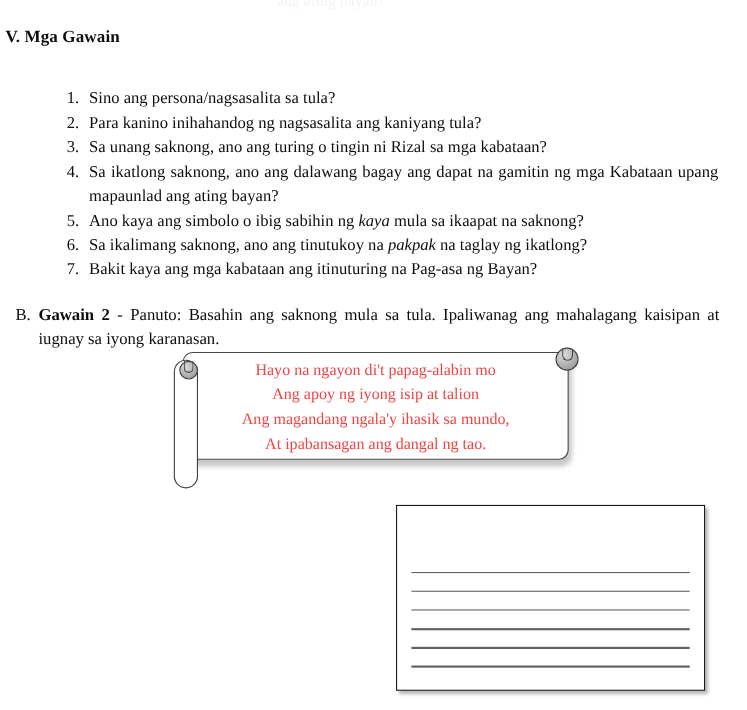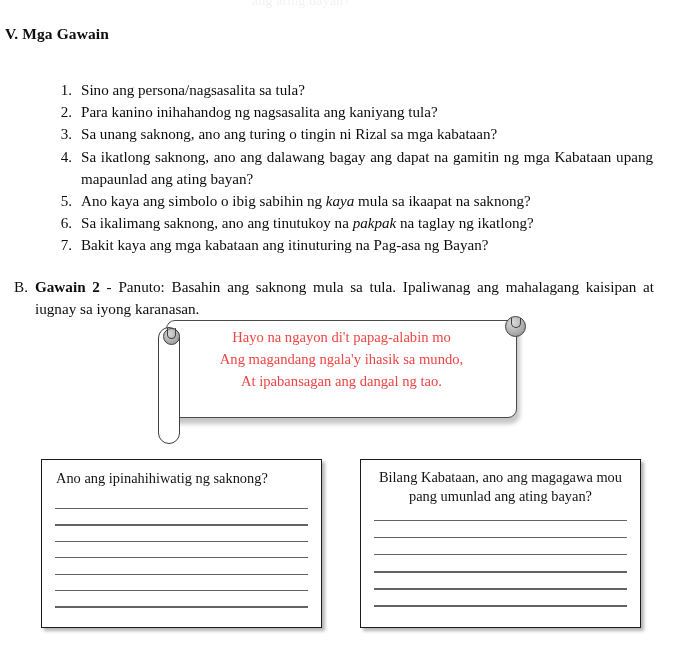--- a/index.html
+++ b/index.html
@@ -308,48 +308,36 @@
   <div class="gawain2">
     <span class="g2-letter">B.</span>
     <span class="g2-body"><b>Gawain 2</b> <span>-</span> <span>Panuto: Basahin ang saknong mula sa tula. Ipaliwanag ang mahalagang kaisipan at iugnay sa iyong karanasan.</span></span>
   </div>
 
   <div class="scroll-wrap">
     <div class="scroll-shadow"></div>
     <div class="scroll-body"></div>
     <div class="scroll-text">
       <div>Hayo na ngayon di't papag-alabin mo</div>
+      <div>Ang apoy ng iyong isip at talion</div>
       <div>Ang magandang ngala'y ihasik sa mundo,</div>
       <div>At ipabansagan ang dangal ng tao.</div>
     </div>
     <div class="curl-left"></div>
     <div class="curl-left-cap"></div>
     <div class="curl-left-notch"></div>
     <div class="curl-right"></div>
     <div class="curl-right-notch"></div>
   </div>
 
-  <div class="ansbox" id="ansbox-left">
-    <div class="ans-q left-q">Ano ang ipinahihiwatig ng saknong?</div>
-    <div class="rules" id="rules-left">
-      <div class="rule-line"></div>
+
+  <div class="ansbox" id="ansbox-right">
+    <div class="rules" id="rules-right">
       <div class="rule-line"></div>
       <div class="rule-line"></div>
       <div class="rule-line"></div>
       <div class="rule-line"></div>
       <div class="rule-line"></div>
       <div class="rule-line"></div>
     </div>
   </div>
 
-  <div class="ansbox" id="ansbox-right">
-    <div class="ans-q center-q">Bilang Kabataan, ano ang magagawa mou pang umunlad ang ating bayan?</div>
-    <div class="rules" id="rules-right">
-      <div class="rule-line"></div>
-      <div class="rule-line"></div>
-      <div class="rule-line"></div>
-      <div class="rule-line"></div>
-      <div class="rule-line"></div>
-      <div class="rule-line"></div>
-    </div>
-  </div>
-
 </div>
 
 </body></html>

